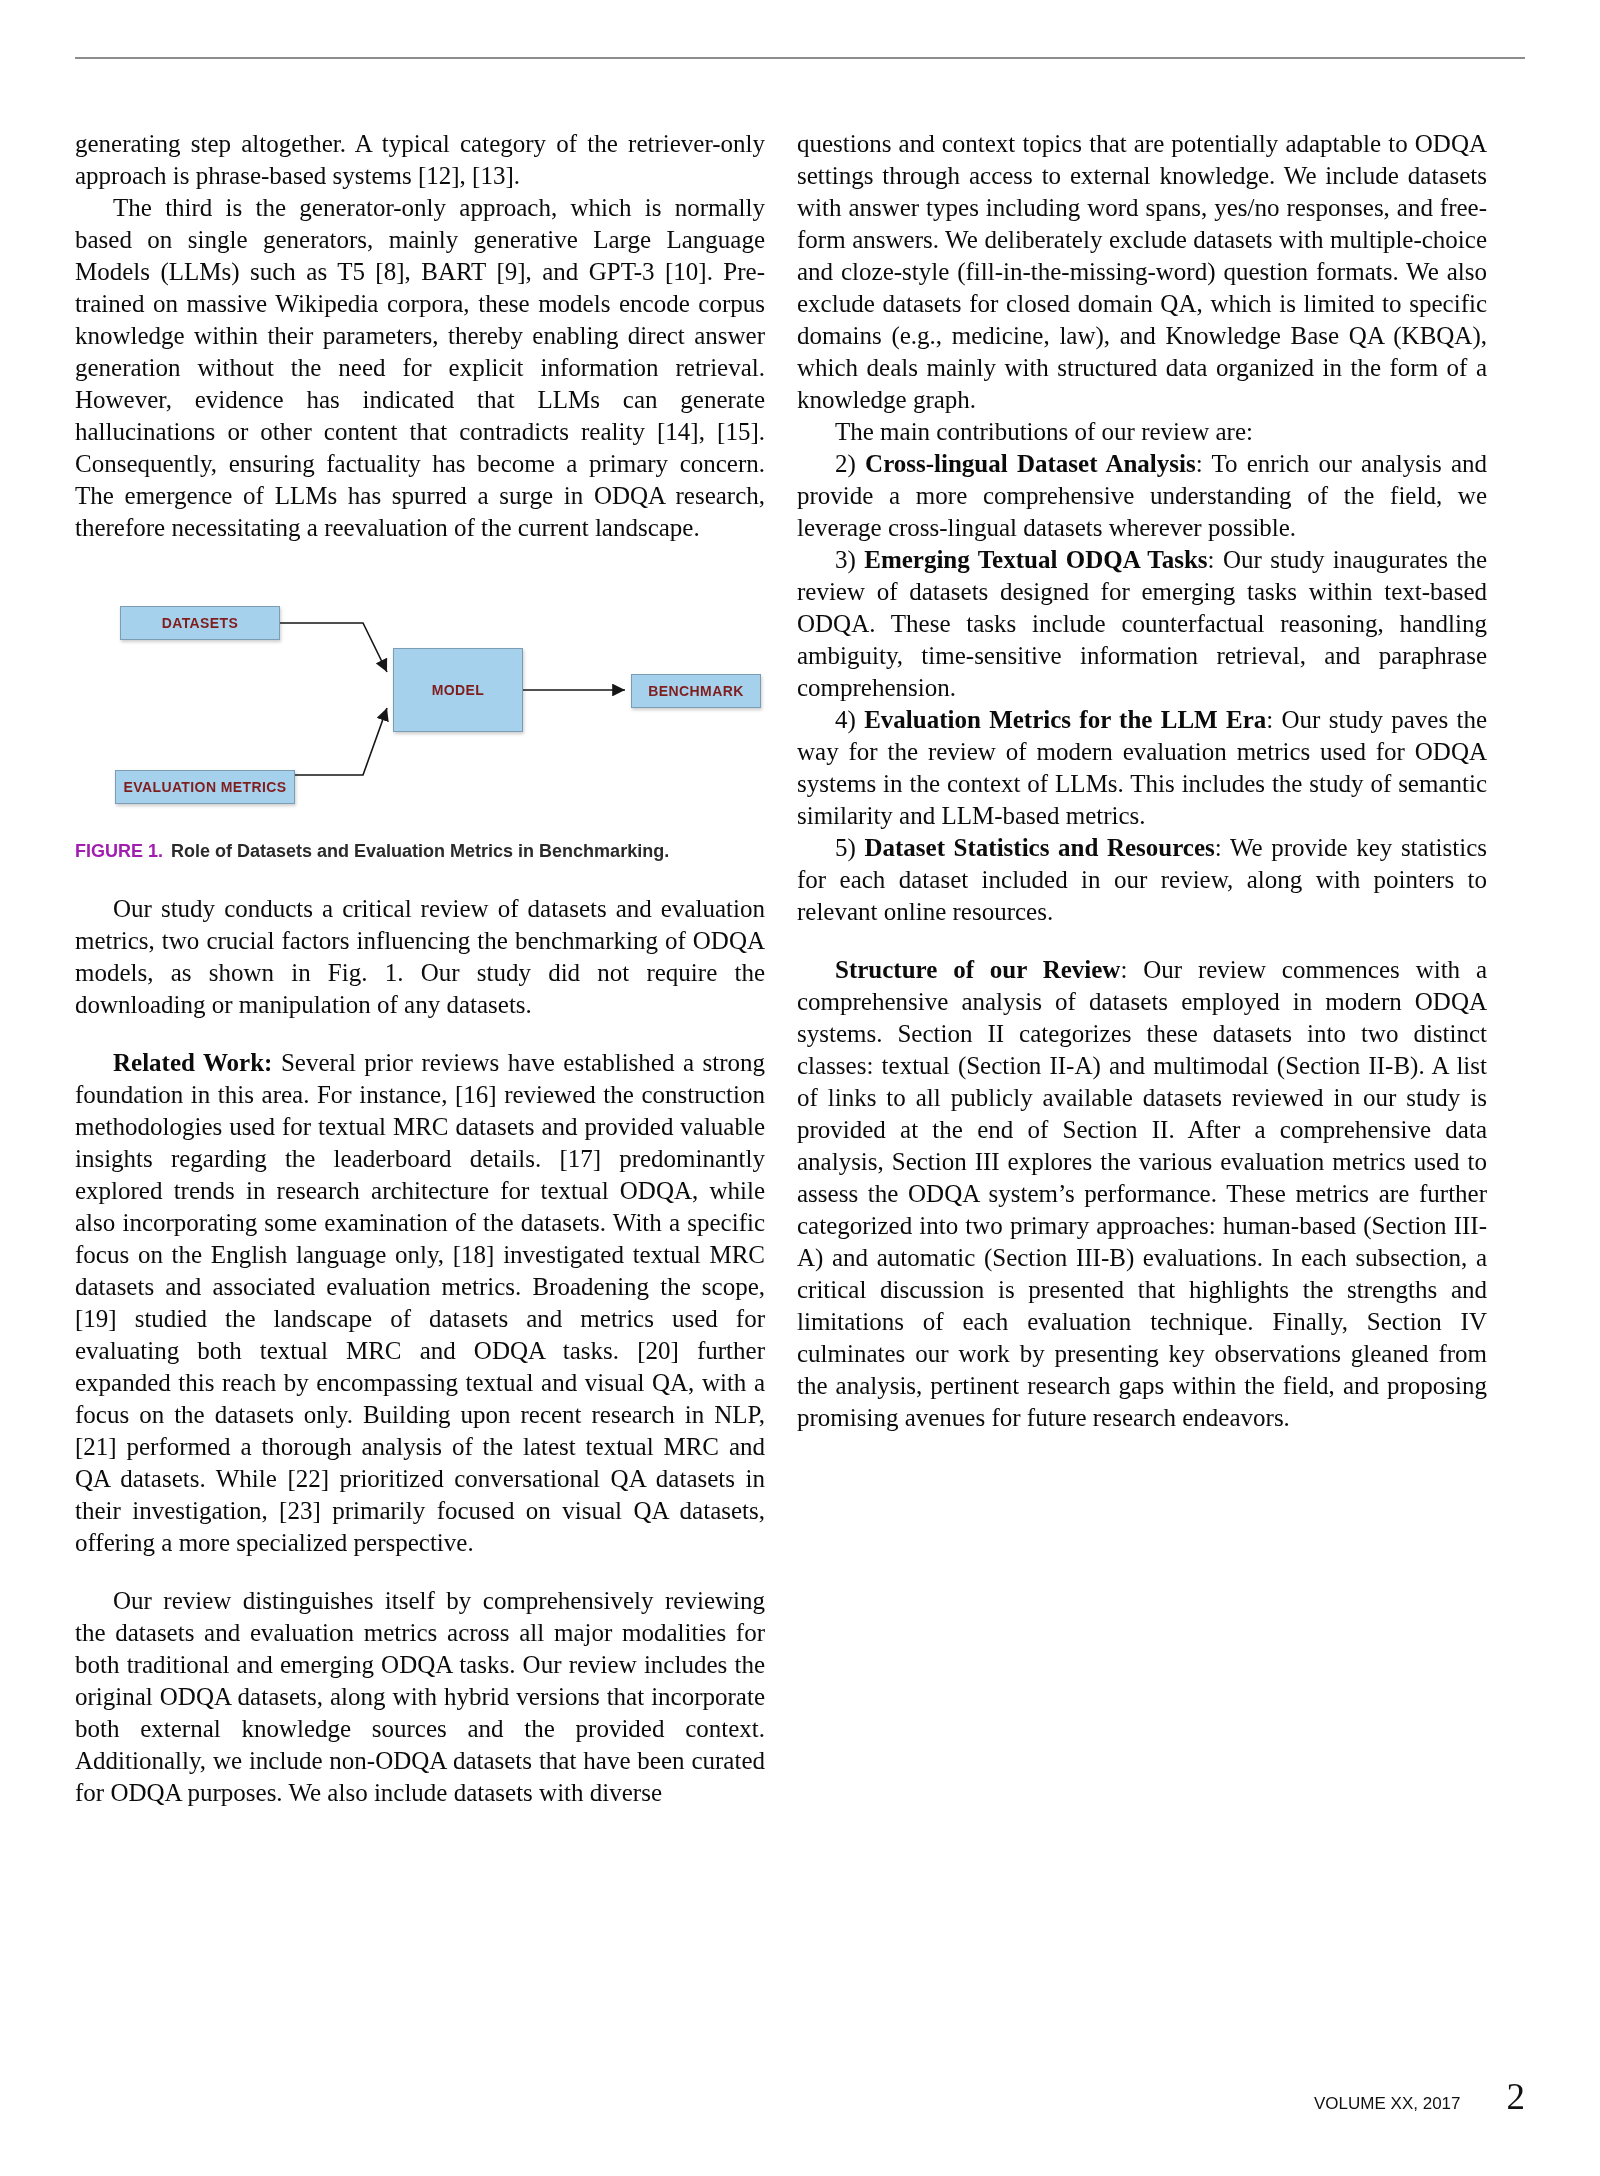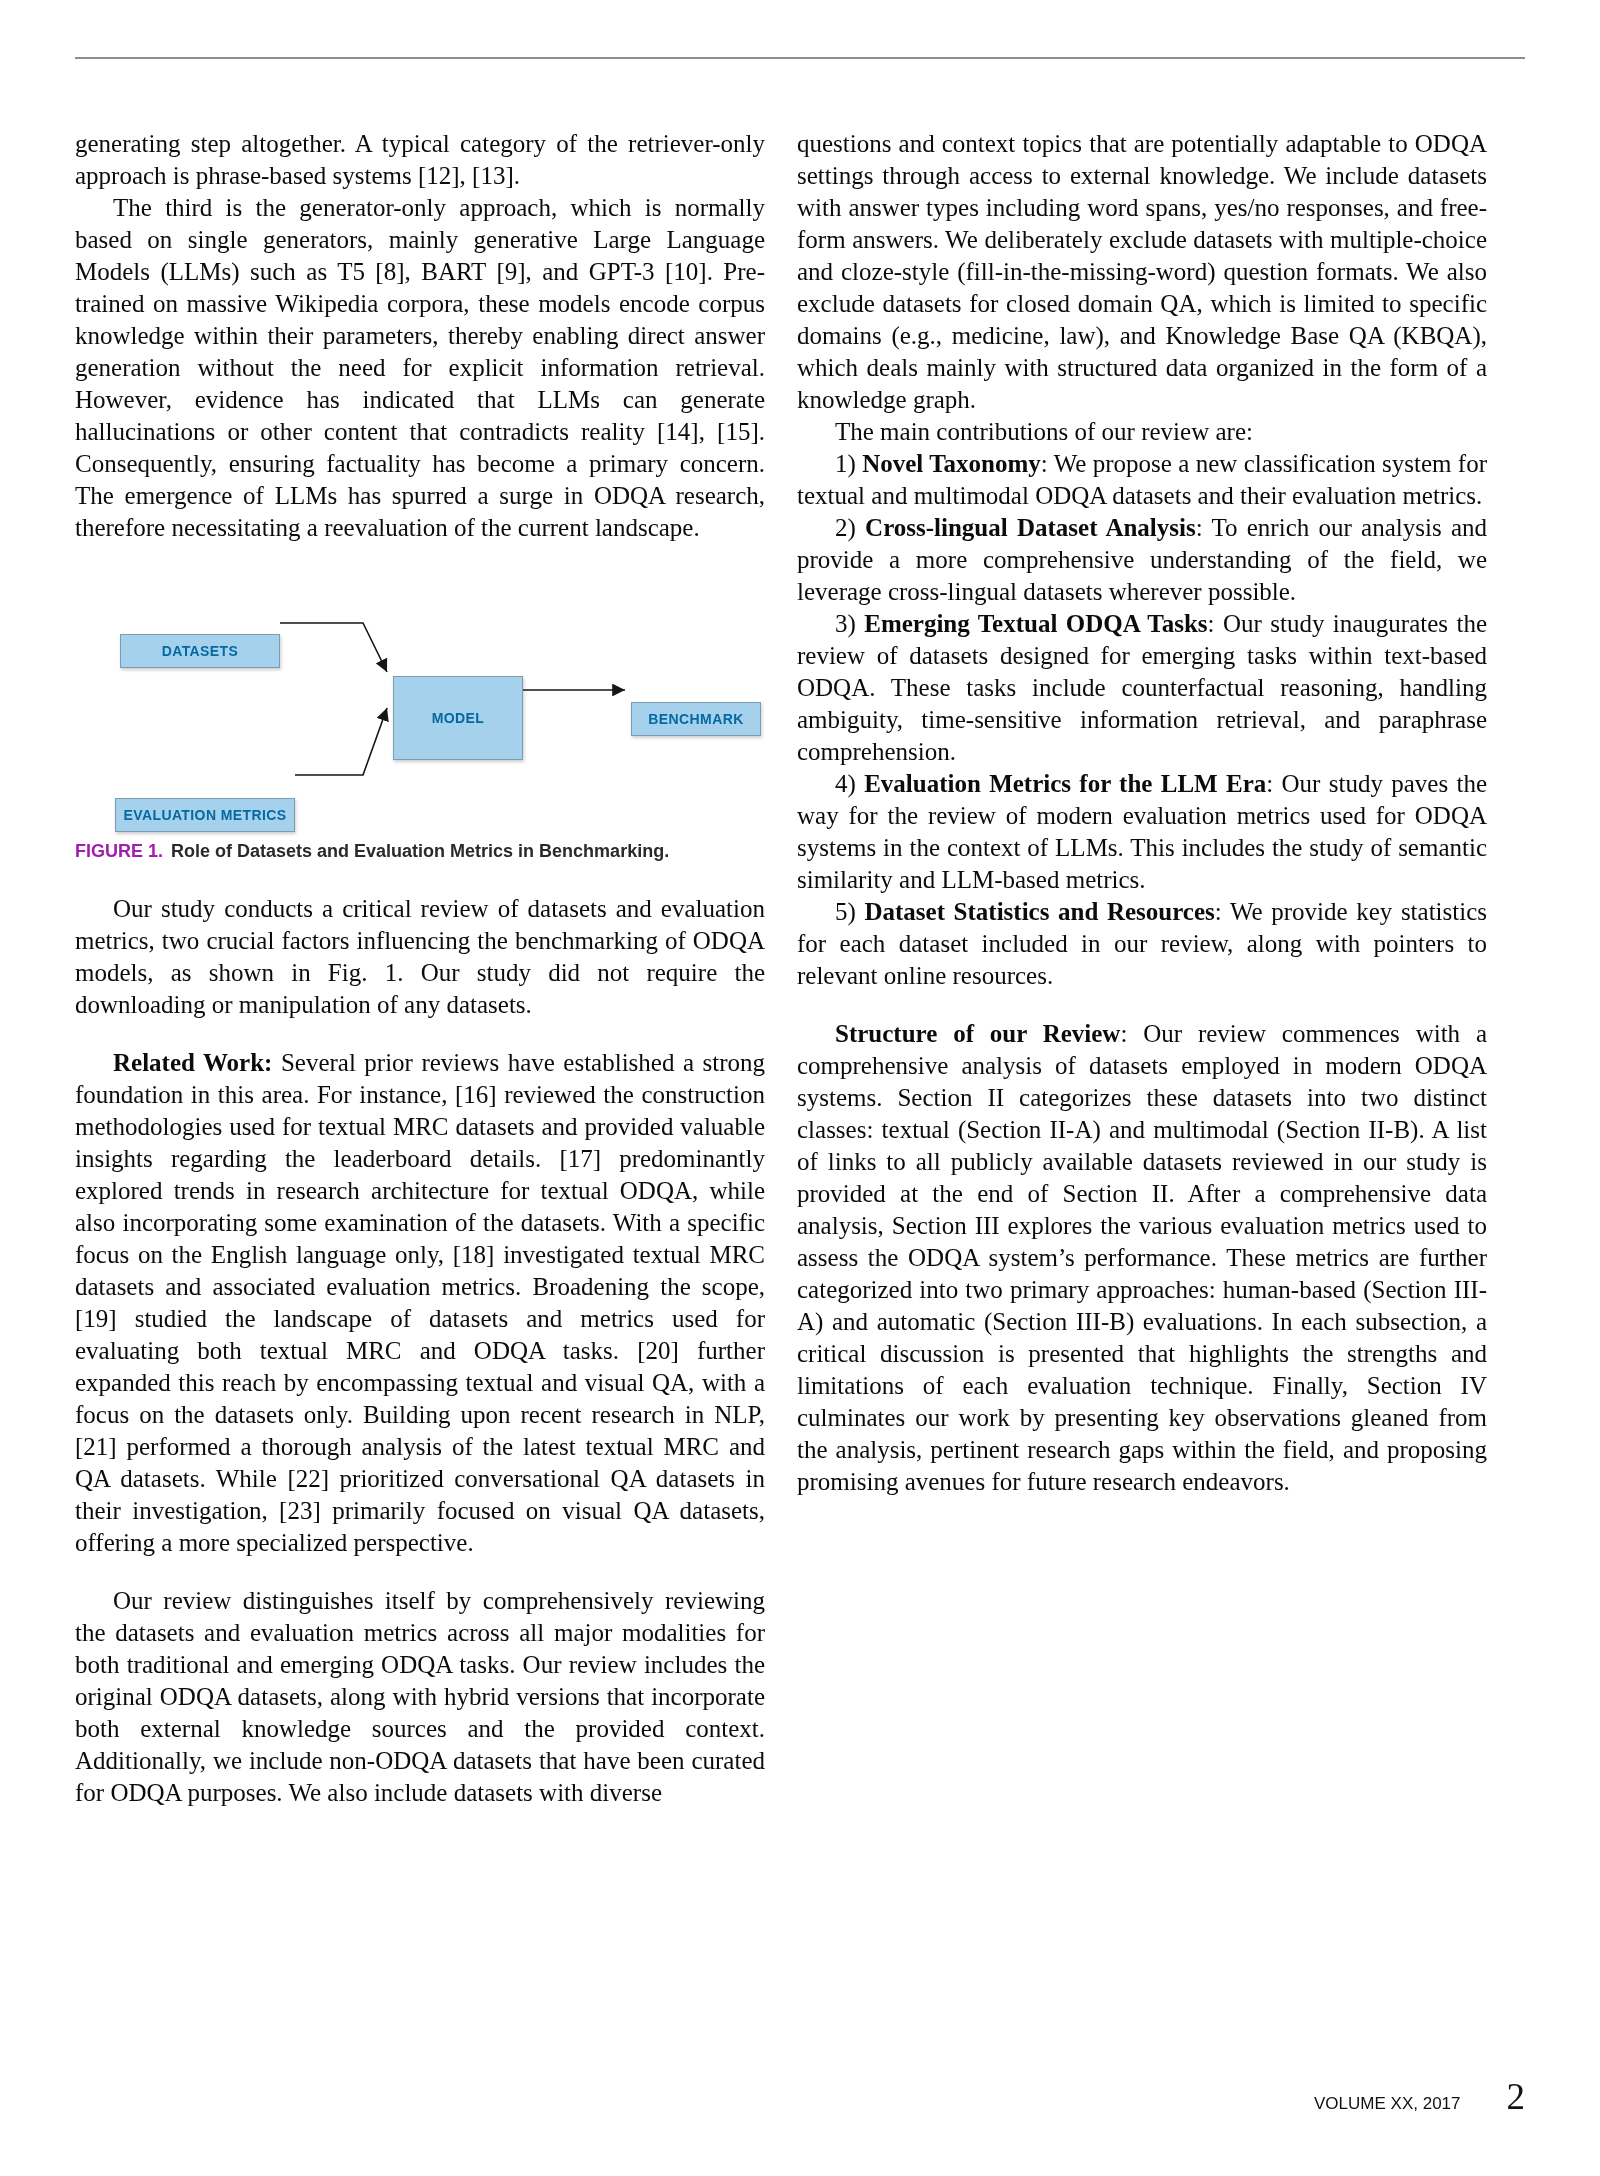--- a/index.html
+++ b/index.html
@@ -58,23 +58,22 @@
     position: absolute;
     display: flex;
     align-items: center;
     justify-content: center;
     background: #a6d1ec;
     border: 1px solid #7c9cb4;
     font-family: "Liberation Sans", sans-serif;
     font-size: 14px;
     font-weight: bold;
     letter-spacing: 0.4px;
-    color: #0369a1;
+    color: #7f1d1d;
     box-shadow: 1px 2px 3px rgba(60,60,60,0.25);
-    margin-top: 28px;
   }
   .dbox.datasets   { left: 45px;  top: 10px;  width: 160px; height: 34px; }
   .dbox.model      { left: 318px; top: 52px;  width: 130px; height: 84px; border-radius: 0; }
   .dbox.benchmark  { left: 556px; top: 78px;  width: 130px; height: 34px; }
   .dbox.evalmetrics{ left: 40px;  top: 174px; width: 180px; height: 34px; }
 
   figcaption {
     margin-top: 28px;
     font-family: "Liberation Sans", sans-serif;
     font-size: 18px;
@@ -142,21 +141,20 @@
 
       <p class="indent gap"><b>Related Work:</b><span> Several prior reviews have established a strong foundation in this area. For instance, [16] reviewed the construction methodologies used for textual MRC datasets and provided valuable insights regarding the leaderboard details. [17] predominantly explored trends in research architecture for textual ODQA, while also incorporating some examination of the datasets. With a specific focus on the English language only, [18] investigated textual MRC datasets and associated evaluation metrics. Broadening the scope, [19] studied the landscape of datasets and metrics used for evaluating both textual MRC and ODQA tasks. [20] further expanded this reach by encompassing textual and visual QA, with a focus on the datasets only. Building upon recent research in NLP, [21] performed a thorough analysis of the latest textual MRC and QA datasets. While [22] prioritized conversational QA datasets in their investigation, [23] primarily focused on visual QA datasets, offering a more specialized perspective.</span></p>
 
       <p class="indent gap">Our review distinguishes itself by comprehensively reviewing the datasets and evaluation metrics across all major modalities for both traditional and emerging ODQA tasks. Our review includes the original ODQA datasets, along with hybrid versions that incorporate both external knowledge sources and the provided context. Additionally, we include non-ODQA datasets that have been curated for ODQA purposes. We also include datasets with diverse</p>
     </div>
 
     <div class="col">
       <p class="noindent">questions and context topics that are potentially adaptable to ODQA settings through access to external knowledge. We include datasets with answer types including word spans, yes/no responses, and free-form answers. We deliberately exclude datasets with multiple-choice and cloze-style (fill-in-the-missing-word) question formats. We also exclude datasets for closed domain QA, which is limited to specific domains (e.g., medicine, law), and Knowledge Base QA (KBQA), which deals mainly with structured data organized in the form of a knowledge graph.</p>
       <p class="indent">The main contributions of our review are:</p>
 
-      <p class="contrib"><span>1) </span><b>Novel Taxonomy</b><span>: We propose a new classification system for textual and multimodal ODQA datasets and their evaluation metrics.</span></p>
 
       <p class="contrib"><span>2) </span><b>Cross-lingual Dataset Analysis</b><span>: To enrich our analysis and provide a more comprehensive understanding of the field, we leverage cross-lingual datasets wherever possible.</span></p>
 
       <p class="contrib"><span>3) </span><b>Emerging Textual ODQA Tasks</b><span>: Our study inaugurates the review of datasets designed for emerging tasks within text-based ODQA. These tasks include counterfactual reasoning, handling ambiguity, time-sensitive information retrieval, and paraphrase comprehension.</span></p>
 
       <p class="contrib"><span>4) </span><b>Evaluation Metrics for the LLM Era</b><span>: Our study paves the way for the review of modern evaluation metrics used for ODQA systems in the context of LLMs. This includes the study of semantic similarity and LLM-based metrics.</span></p>
 
       <p class="contrib"><span>5) </span><b>Dataset Statistics and Resources</b><span>: We provide key statistics for each dataset included in our review, along with pointers to relevant online resources.</span></p>
 
       <p class="indent gap"><b>Structure of our Review</b><span>: Our review commences with a comprehensive analysis of datasets employed in modern ODQA systems. Section II categorizes these datasets into two distinct classes: textual (Section II-A) and multimodal (Section II-B). A list of links to all publicly available datasets reviewed in our study is provided at the end of Section II. After a comprehensive data analysis, Section III explores the various evaluation metrics used to assess the ODQA system’s performance. These metrics are further categorized into two primary approaches: human-based (Section III-A) and automatic (Section III-B) evaluations. In each subsection, a critical discussion is presented that highlights the strengths and limitations of each evaluation technique. Finally, Section IV culminates our work by presenting key observations gleaned from the analysis, pertinent research gaps within the field, and proposing promising avenues for future research endeavors.</span></p>

